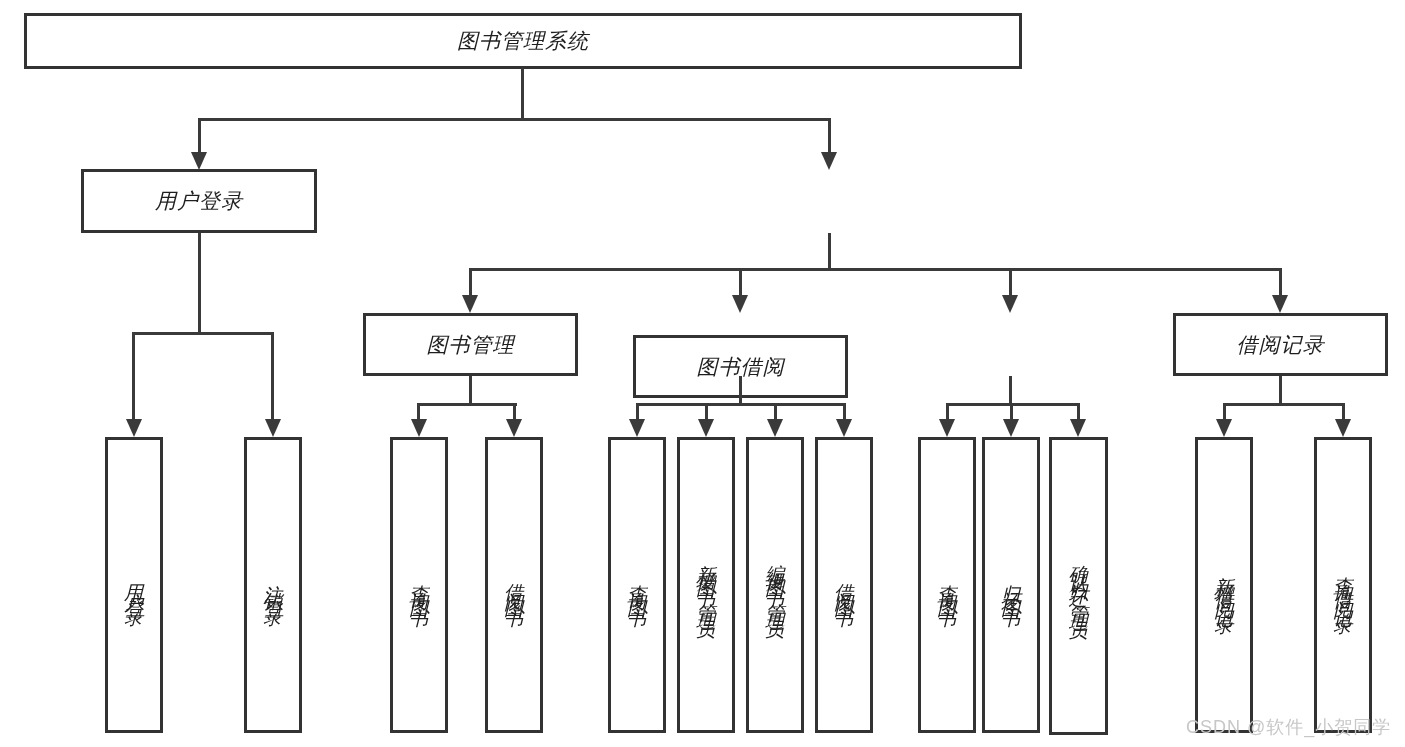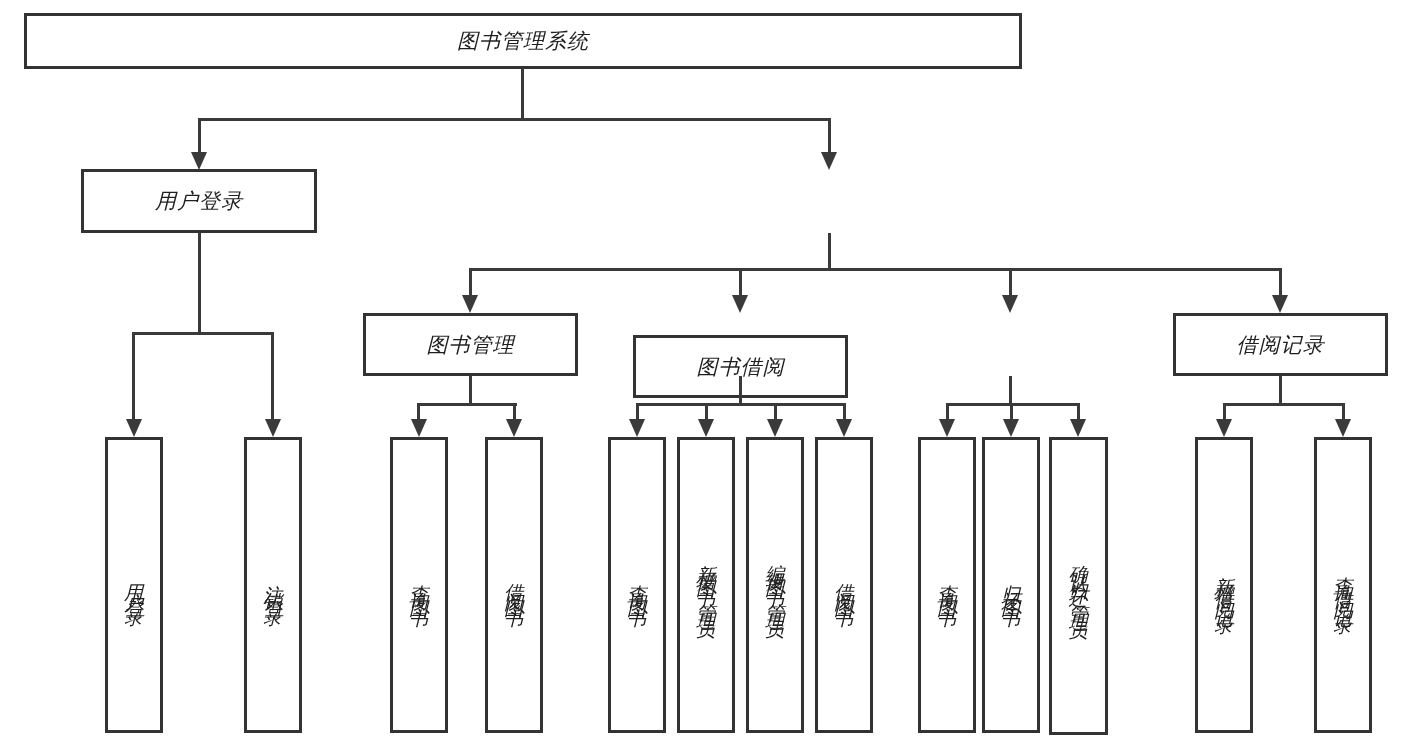--- a/index.html
+++ b/index.html
@@ -144,14 +144,15 @@
   <div class="box vbox" style="left:746px; top:437px; width:58px; height:296px;">编辑图书（管理员）</div>
   <div class="box vbox" style="left:815px; top:437px; width:58px; height:296px;">借阅图书</div>
 
   <div class="box vbox" style="left:918px; top:437px; width:58px; height:296px;">查询图书</div>
   <div class="box vbox" style="left:982px; top:437px; width:58px; height:296px;">归还图书</div>
   <div class="box vbox" style="left:1049px; top:437px; width:59px; height:298px;">确认归还（管理员）</div>
 
   <div class="box vbox" style="left:1195px; top:437px; width:58px; height:296px;">新增借阅记录</div>
   <div class="box vbox" style="left:1314px; top:437px; width:58px; height:296px;">查询借阅记录</div>
 
+  <div class="watermark">CSDN @软件_小贺同学</div>
 
 </div>
 
 </body></html>

